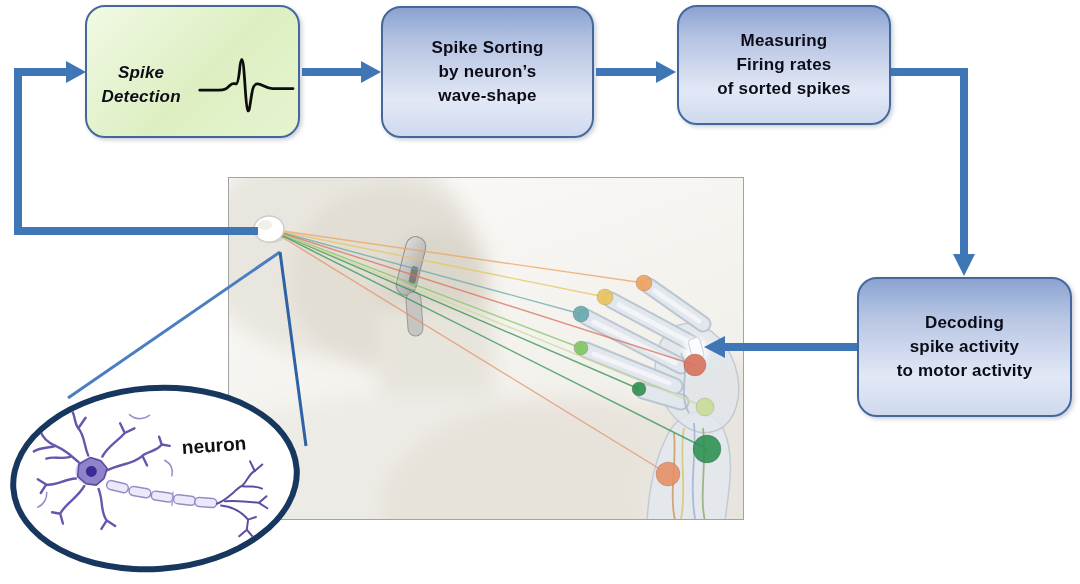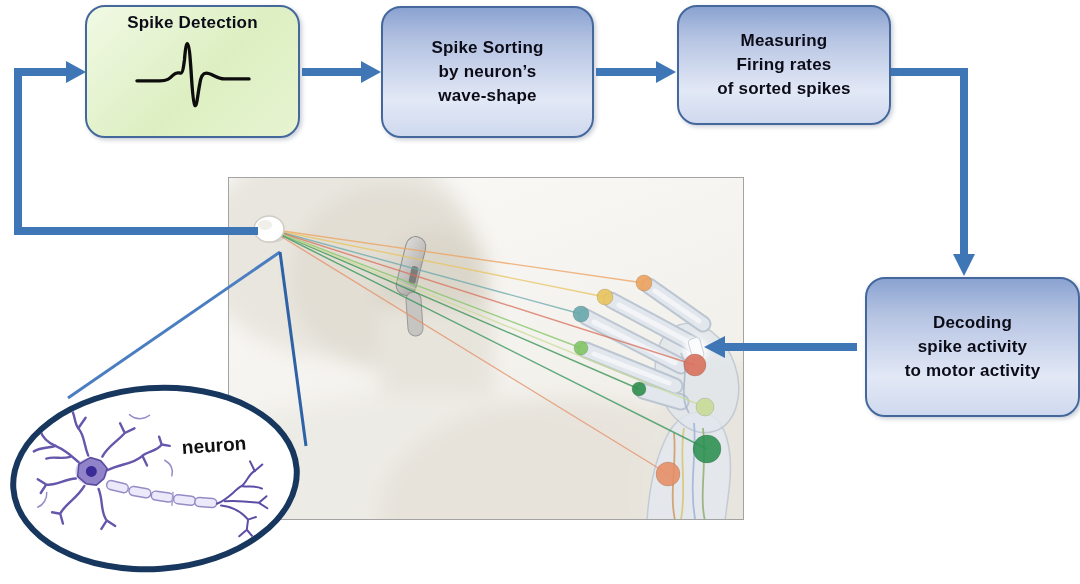--- a/index.html
+++ b/index.html
@@ -7,26 +7,26 @@
   #canvas{position:relative;width:1080px;height:584px;background:#fff;overflow:hidden;}
 
   
   .box{position:absolute;border:2.5px solid #44679c;border-radius:20px;
        box-shadow:2px 2px 4px rgba(40,60,90,.25);
        display:flex;align-items:center;justify-content:center;
        text-align:center;box-sizing:border-box;z-index:15;}
   .box .lbl{font-weight:bold;font-size:17px;line-height:1.4;color:#0c0c18;
             white-space:pre-line;letter-spacing:.2px;}
   .box-green{background:linear-gradient(135deg,#f1f9e4 0%,#ddefc2 55%,#e6f4d0 100%);
-             flex-direction:column;justify-content:flex-start;padding-top:4px;}
+             flex-direction:row;justify-content:flex-start;padding-top:27px;font-style:italic;}
   .box-blue{background:linear-gradient(180deg,#8ba3d1 0%,#b7c5e3 28%,#e2e8f6 72%,#cfd9ee 100%);}
   #box1{left:85px;top:5px;width:215px;height:133px;}
   #box2{left:381px;top:6px;width:213px;height:132px;}
   #box3{left:677px;top:5px;width:214px;height:120px;}
-  #box4{left:857px;top:277px;width:215px;height:140px;margin-left:8px;}
+  #box4{left:857px;top:277px;width:215px;height:140px;}
   #box1 svg{margin-top:4px;}
 
   
   .photo-frame{position:absolute;left:228px;top:177px;width:516px;height:343px;
                border:1.5px solid #a3a3a3;box-sizing:border-box;
                background:linear-gradient(160deg,#fbfaf8 0%,#f3f1ec 60%,#efede8 100%);
                z-index:10;overflow:hidden;}
 
   
   .overlay{position:absolute;left:0;top:0;width:1080px;height:584px;pointer-events:none;}

